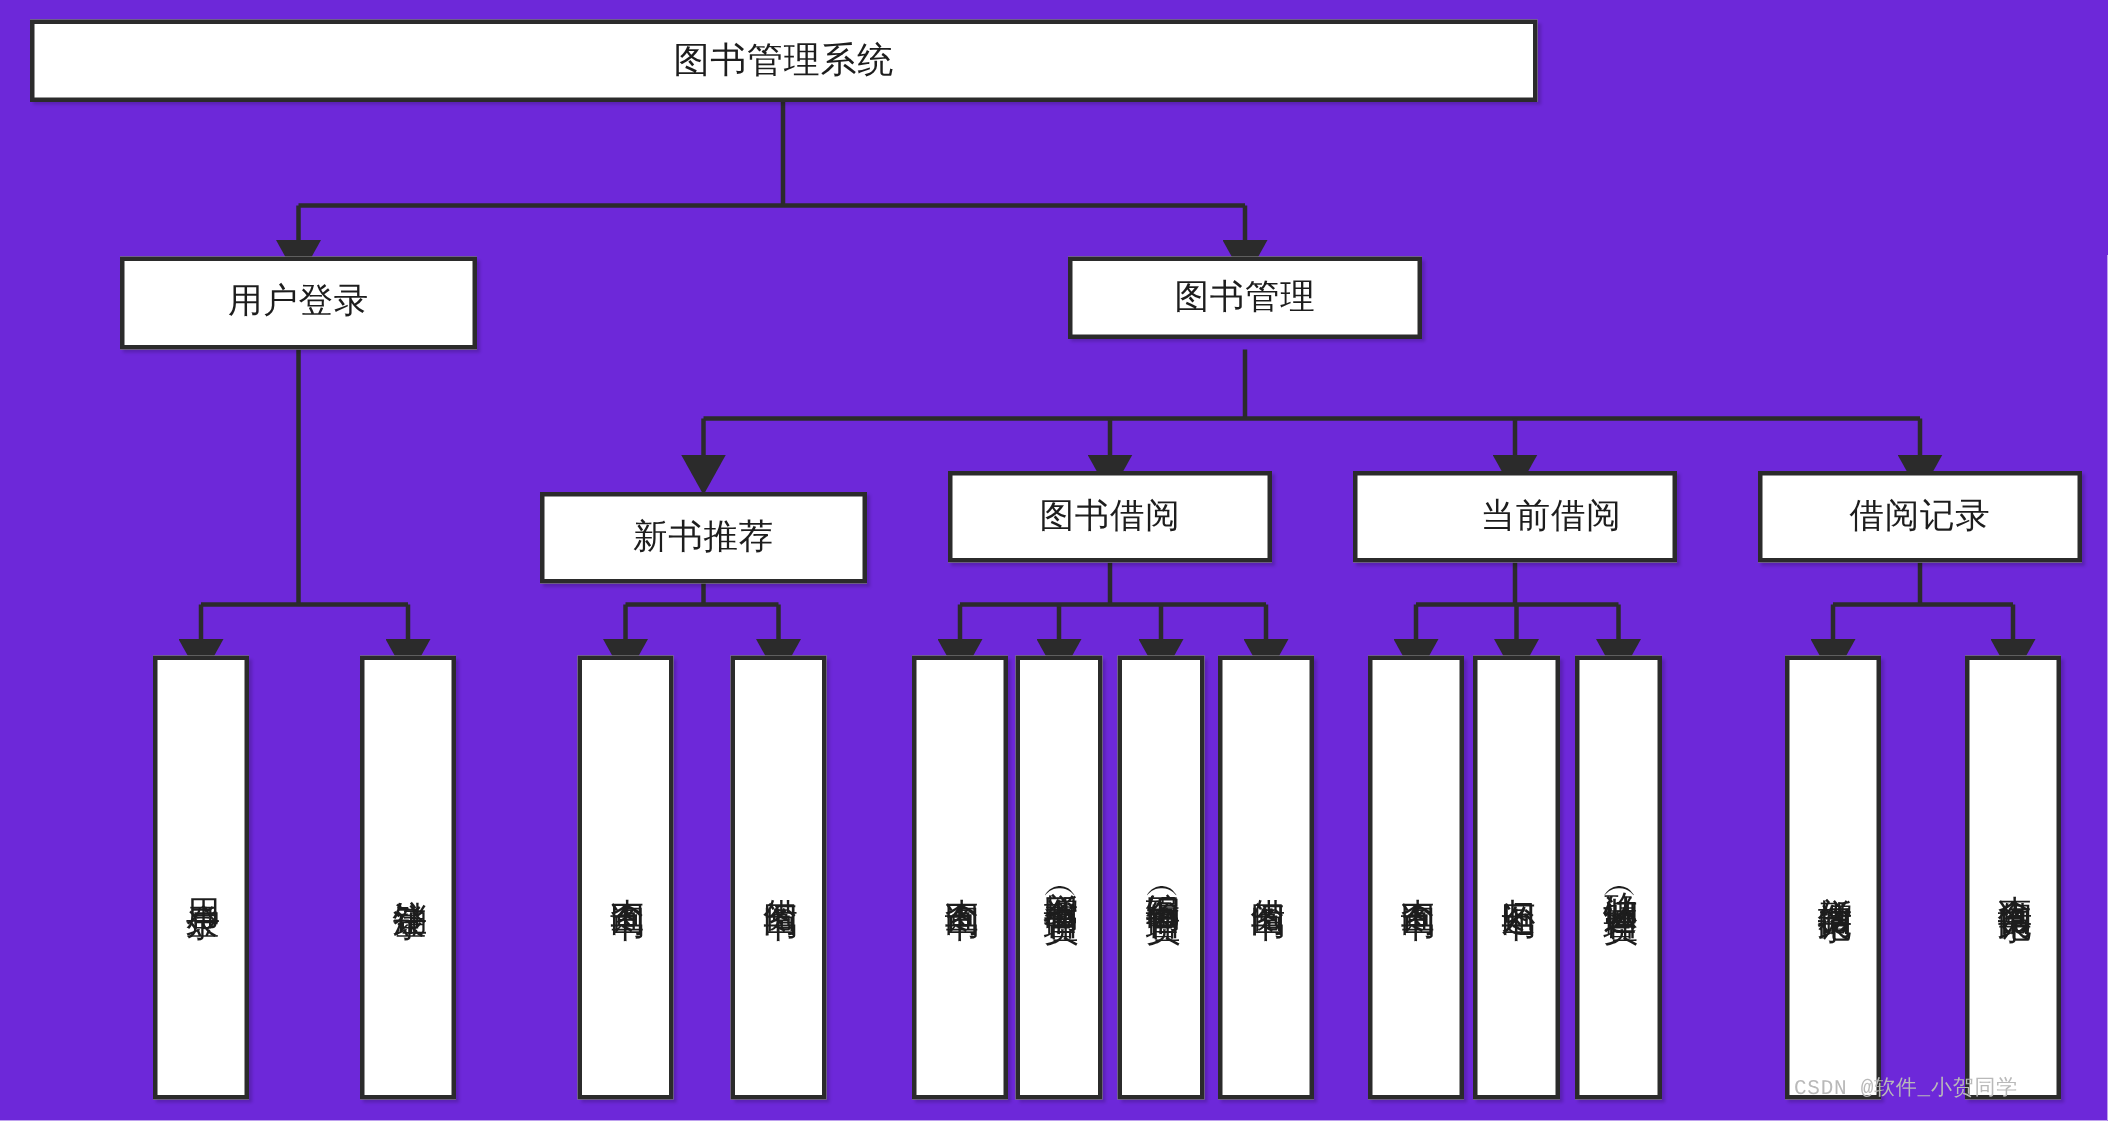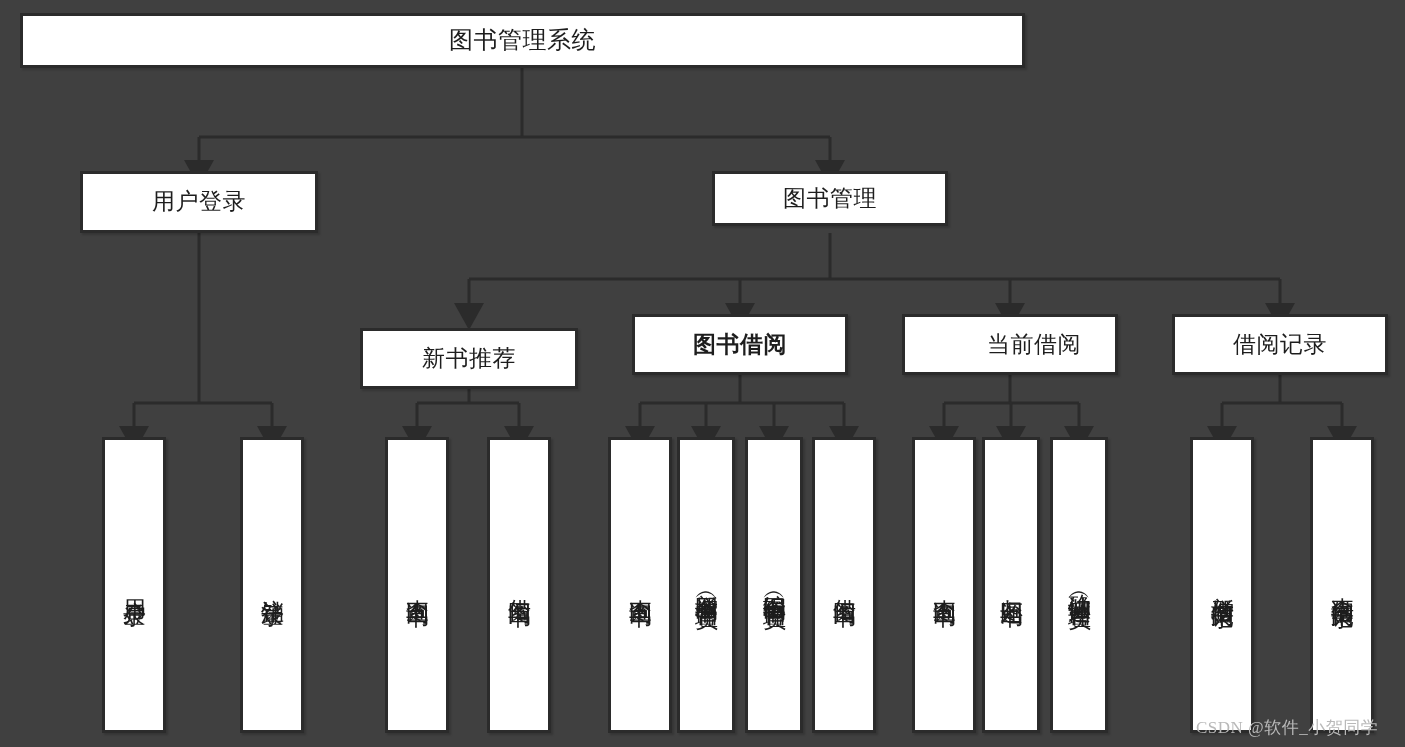--- a/index.html
+++ b/index.html
@@ -8,21 +8,21 @@
     background: #ffffff;
   }
   body {
     font-family: "DejaVu Sans", "Liberation Sans", sans-serif;
     color: #1a1a1a;
   }
   #canvas {
     position: relative;
     width: 1405px;
     height: 747px;
-    background: #404040;
+    background: #6d28d9;
     overflow: hidden;
   }
   svg.connectors {
     position: absolute;
     left: 0;
     top: 0;
     width: 1405px;
     height: 747px;
     pointer-events: none;
   }
@@ -54,25 +54,25 @@
     writing-mode: vertical-rl;
     text-orientation: upright;
     font-size: 23px;
     line-height: 1.12;
     letter-spacing: 2px;
     white-space: nowrap;
     max-height: 100%;
   }
   .watermark {
     position: absolute;
-    font-size: 17px;
+    font-size: 14px;
     color: #b9b9b9;
     white-space: nowrap;
     letter-spacing: 0.5px;
-    font-family: Liberation Serif, serif;
+    font-family: Liberation Mono, monospace;
   }
 </style>
 </head>
 <body>
 
 <div id="canvas">
 
   <svg class="connectors" viewBox="0 0 1405 747">
     <defs>
       <marker id="arrow" markerWidth="9" markerHeight="10" refX="1" refY="5" orient="auto" markerUnits="strokeWidth">
@@ -130,21 +130,21 @@
   <div class="node" style="left:80px; top:171px; width:238px; height:62px;">
     <span class="label">用户登录</span>
   </div>
   <div class="node" style="left:712px; top:171px; width:236px; height:55px;">
     <span class="label">图书管理</span>
   </div>
 
   <div class="node" style="left:360px; top:328px; width:218px; height:61px;">
     <span class="label">新书推荐</span>
   </div>
-  <div class="node" style="left:632px; top:314px; width:216px; height:61px;font-weight:bold;">
+  <div class="node" style="left:632px; top:314px; width:216px; height:61px;">
     <span class="label">图书借阅</span>
   </div>
   <div class="node" style="left:902px; top:314px; width:216px; height:61px;padding-left:48px;">
     <span class="label">当前借阅</span>
   </div>
   <div class="node" style="left:1172px; top:314px; width:216px; height:61px;">
     <span class="label">借阅记录</span>
   </div>
 
   <div class="node leaf" style="left:102px; top:437px; width:64px; height:296px;">

